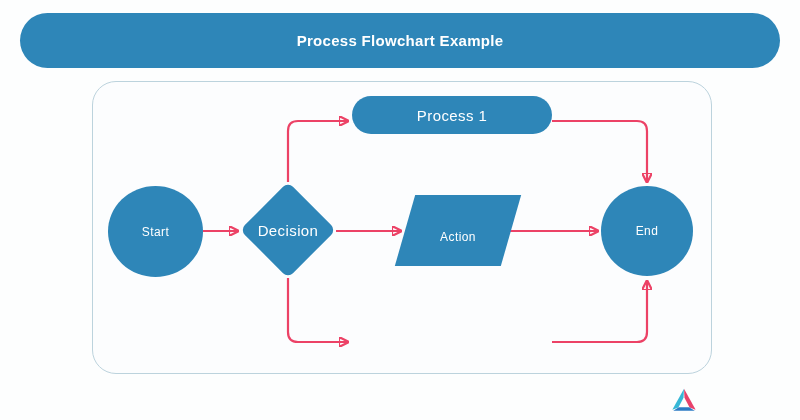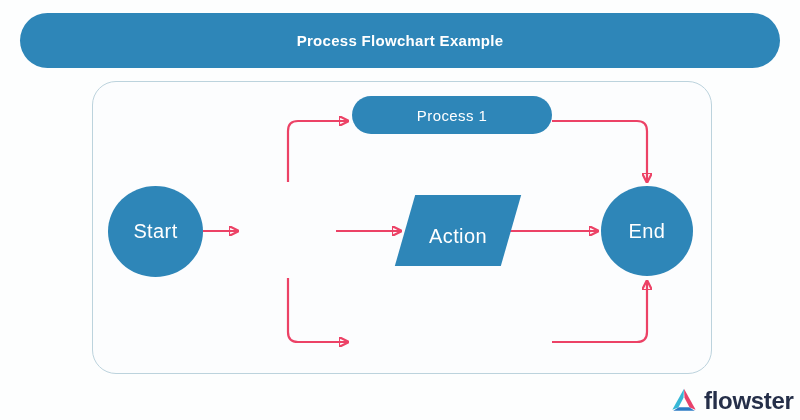--- a/index.html
+++ b/index.html
@@ -20,21 +20,21 @@
   .panel{
     position:absolute;left:92px;top:81px;width:620px;height:293px;
     background:#fcfdfe;border:1.5px solid #bcd3dd;border-radius:24px;
     box-sizing:border-box;
   }
   
   .edges{position:absolute;left:0;top:0;width:800px;height:420px;pointer-events:none;}
   .edges path{stroke:#ec4266;stroke-width:2.2;fill:none;}
   
   .node{position:absolute;display:flex;align-items:center;justify-content:center;}
-  .node .lbl{color:#ffffff;font-size:20px;font-weight:400;letter-spacing:.4px;z-index:2;}
+  .node .lbl{color:#ffffff;font-size:12px;font-weight:400;letter-spacing:.4px;z-index:2;}
   .circle{background:#2e86b8;border-radius:50%;}
   .n-start{left:108px;top:186px;width:95px;height:91px;}
   .n-end{left:601px;top:186px;width:92px;height:90px;}
   .n-decision{left:254px;top:196px;width:68px;height:68px;}
   .n-decision .shape{
     position:absolute;left:0;top:0;width:68px;height:68px;background:#2e86b8;
     border-radius:7px;transform:rotate(45deg);
   }
   .n-decision .lbl{font-size:15px;}
   .rounded-rect{background:#2e86b8;border-radius:25px;}
@@ -73,20 +73,24 @@
     <path d="M288,182 L288,131 Q288,121 298,121 L347,121" marker-end="url(#arrow)"></path>
     <path d="M552,121 L637,121 Q647,121 647,131 L647,181" marker-end="url(#arrow)"></path>
     <path d="M288,278 L288,332 Q288,342 298,342 L347,342" marker-end="url(#arrow)"></path>
     <path d="M552,342 L637,342 Q647,342 647,332 L647,282" marker-end="url(#arrow)"></path>
   </svg>
 
   <div class="node circle n-start">
     <span class="lbl">Start</span>
   </div>
 
+  <div class="node n-decision">
+    <div class="shape"></div>
+    <span class="lbl">Decision</span>
+  </div>
 
   <div class="node rounded-rect n-process1">
     <span class="lbl">Process 1</span>
   </div>
 
   <div class="node n-action">
     <div class="shape"></div>
     <span class="lbl">Action</span>
   </div>
 
@@ -94,16 +98,15 @@
   <div class="node circle n-end">
     <span class="lbl">End</span>
   </div>
 
   <div class="brand">
     <svg width="28" height="28" viewBox="0 0 30 30">
       <polygon points="15,2 27.5,24.5 21,22 15.5,11.5" fill="#e8426b"></polygon>
       <polygon points="15,2 2.5,24.5 9,22 14.5,11.5" fill="#36b7d6"></polygon>
       <polygon points="3.5,25.5 26.5,25.5 20.5,21.8 9.5,21.8" fill="#2c7bc4"></polygon>
     </svg>
-    <span class="brand-name">flowster</span>
   </div>
 
 </div>
 
 </body></html>

